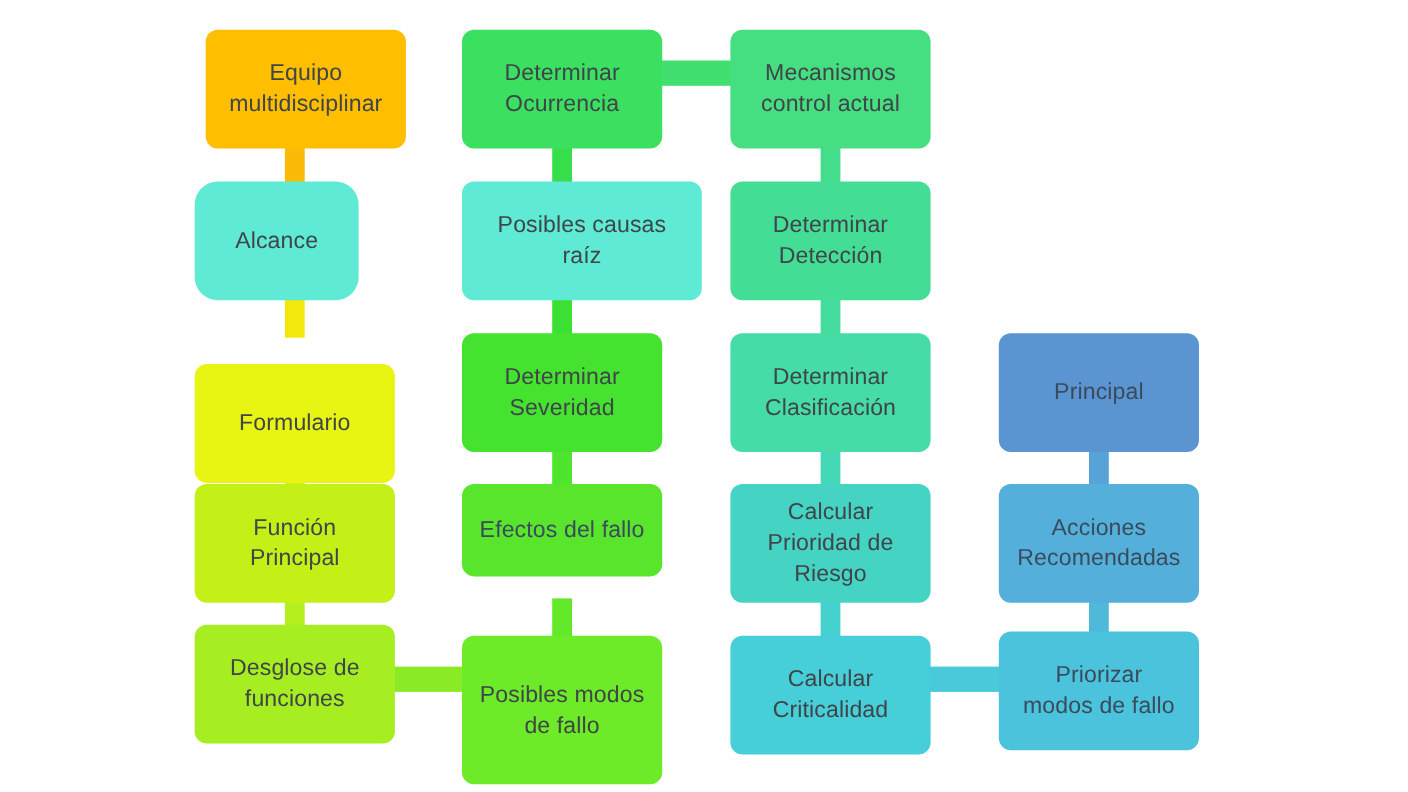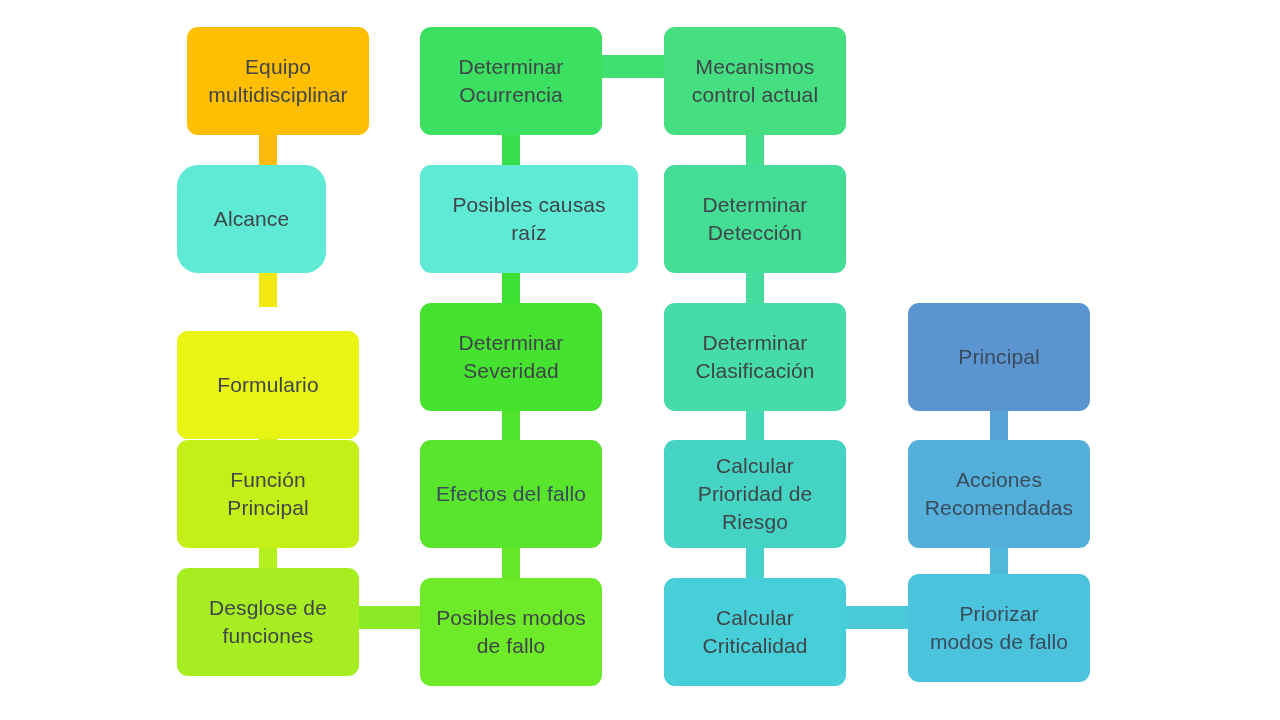--- a/index.html
+++ b/index.html
@@ -90,24 +90,24 @@
 Ocurrencia</div>
     </div>
     <div class="node" style="left: 420px; top: 165px; width: 218px; height: 108px; background: #5eead4; border-radius: 11px;">
       <div class="node-label">Posibles causas
 raíz</div>
     </div>
     <div class="node" style="left: 420px; top: 303px; width: 182px; height: 108px; background: rgb(69, 226, 47); border-radius: 11px;">
       <div class="node-label">Determinar
 Severidad</div>
     </div>
-    <div class="node blue" style="left: 420px; top: 440px; width: 182px; height: 108px; background: rgb(89, 229, 44); border-radius: 11px;">
+    <div class="node blue" style="left: 420px; top: 440px; width: 182px; height: 84px; background: rgb(89, 229, 44); border-radius: 11px;">
       <div class="node-label">Efectos del fallo</div>
     </div>
-    <div class="node" style="left: 420px; top: 578px; width: 182px; height: 108px; background: rgb(109, 235, 40); border-radius: 11px;">
+    <div class="node" style="left: 420px; top: 578px; width: 182px; height: 135px; background: rgb(109, 235, 40); border-radius: 11px;">
       <div class="node-label">Posibles modos
 de fallo</div>
     </div>
     <div class="node" style="left: 664px; top: 27px; width: 182px; height: 108px; background: rgb(69, 222, 128); border-radius: 11px; justify-content: center;">
       <div class="node-label">Mecanismos
 control actual</div>
     </div>
     <div class="node" style="left: 664px; top: 165px; width: 182px; height: 108px; background: rgb(68, 221, 150); border-radius: 11px;">
       <div class="node-label">Determinar
 Detección</div>

